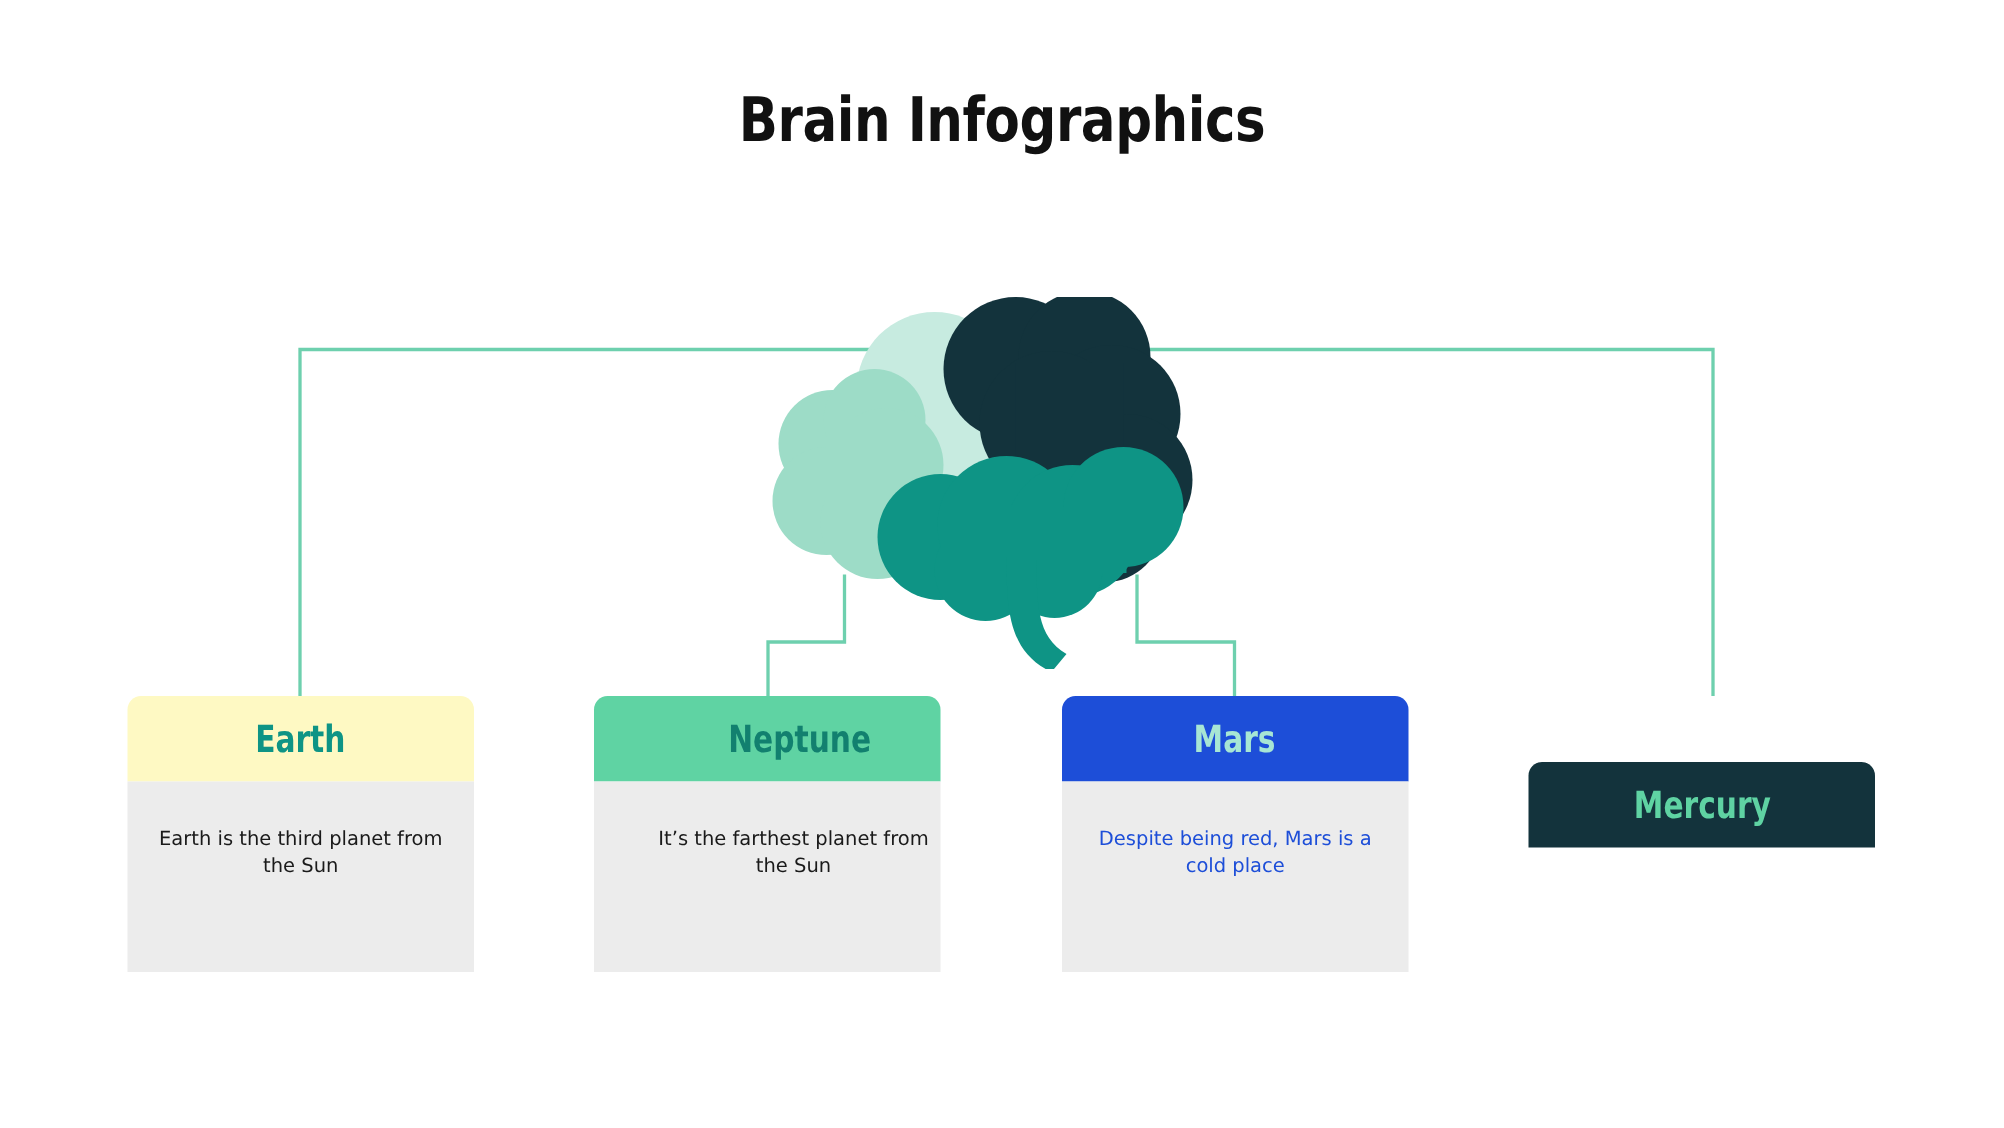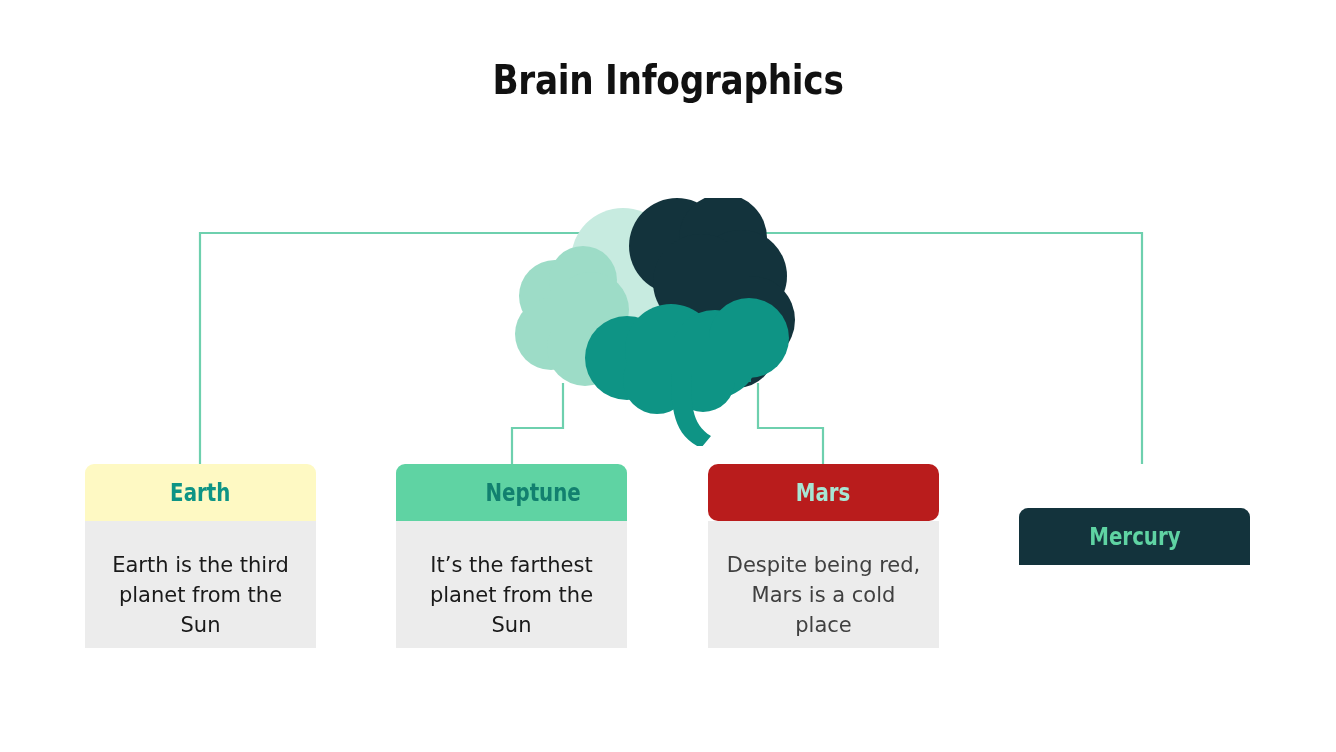--- a/index.html
+++ b/index.html
@@ -90,21 +90,21 @@
   .card-body {
     height: 127px;
     background: #ececec;
     display: flex;
     align-items: flex-start;
     justify-content: center;
     padding-top: 30px;
     box-sizing: border-box;
   }
   .card-desc {
-    font-size: 21px;
+    font-size: 13px;
     line-height: 1.42;
     color: #1a1a1a;
     text-align: center;
     font-family: "DejaVu Sans", "Liberation Sans", sans-serif;
     width: 196px;
     font-weight: 400;
   }
 
   #card-earth   { left: 85px; }
   #card-neptune { left: 396px; }
@@ -178,31 +178,31 @@
     </div>
     <div class="card-body" style="background: rgb(236, 236, 236);">
       <span class="card-desc" style="color: rgb(26, 26, 26);">Earth is the third planet from the Sun</span>
     </div>
   </div>
 
   <div class="card" id="card-neptune">
     <div class="card-header" style="background: rgb(95, 211, 163); padding-left: 44px;">
       <span class="card-title" style="color: rgb(18, 128, 111);">Neptune</span>
     </div>
+    <div class="card-body" style="background: rgb(236, 236, 236); justify-content: flex-end;">
+      <span class="card-desc" style="color: rgb(26, 26, 26);">It’s the farthest planet from the Sun</span>
+    </div>
+  </div>
+
+  <div class="card" id="card-mars">
+    <div class="card-header" style="background: #1d4ed8;">
+      <span class="card-title" style="color: rgb(167, 230, 212);">Mars</span>
+    </div>
     <div class="card-body" style="background: rgb(236, 236, 236);">
-      <span class="card-desc" style="color: rgb(26, 26, 26);">It’s the farthest planet from the Sun</span>
-    </div>
-  </div>
-
-  <div class="card" id="card-mars">
-    <div class="card-header" style="background: #b91c1c; border-radius: 10px;">
-      <span class="card-title" style="color: rgb(167, 230, 212);">Mars</span>
-    </div>
-    <div class="card-body" style="background: rgb(236, 236, 236);">
-      <span class="card-desc" style="color: #404040;">Despite being red, Mars is a cold place</span>
+      <span class="card-desc" style="color: #1d4ed8;">Despite being red, Mars is a cold place</span>
     </div>
   </div>
 
   <div class="card" id="card-mercury">
     <div class="card-header" style="background: rgb(19, 51, 60);">
       <span class="card-title" style="color: rgb(95, 211, 163);">Mercury</span>
     </div>
   </div>
 
 </div>

